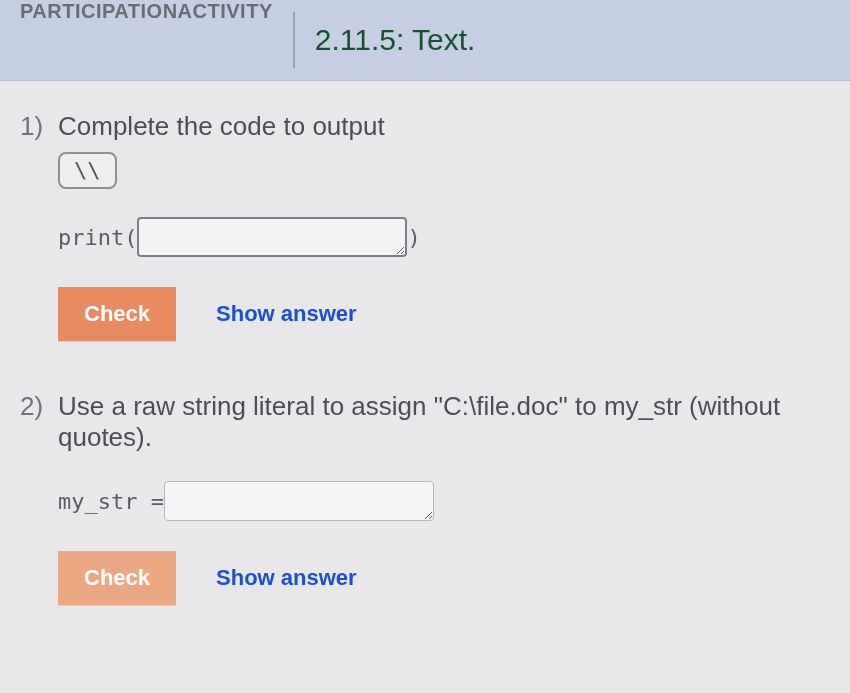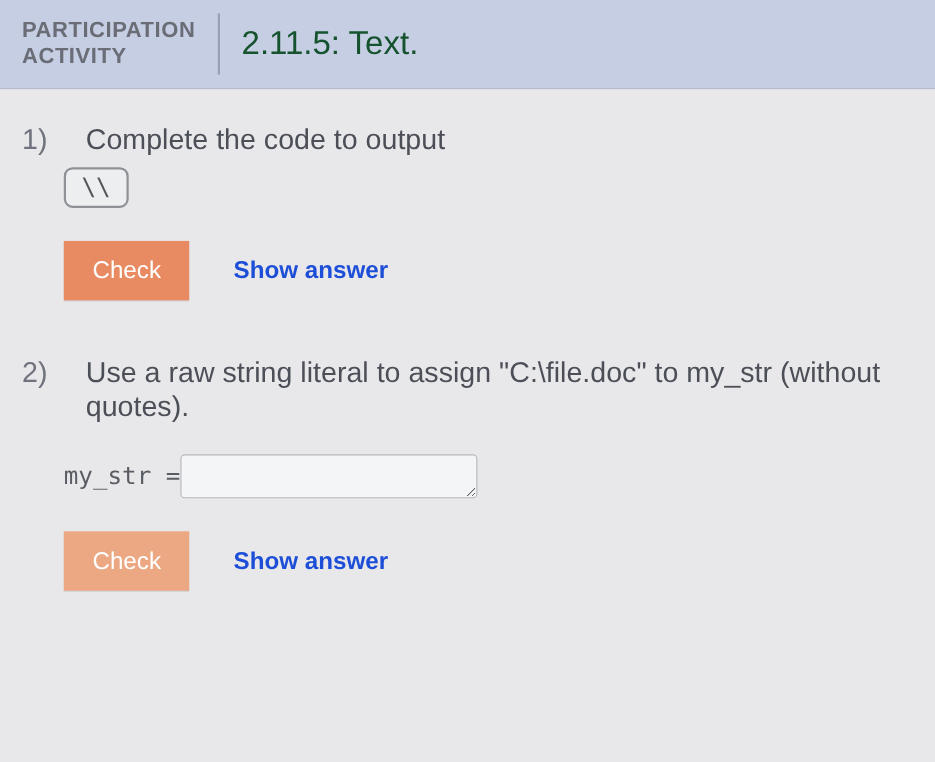--- a/index.html
+++ b/index.html
@@ -14,21 +14,21 @@
   }
   .header {
     display: flex;
     align-items: stretch;
     background: #c6cee4;
     height: 80px;
     border-bottom: 1px solid #b8bccc;
   }
   .header-left {
     display: flex;
-    flex-direction: column;
+    flex-direction: row;
     justify-content: center;
     padding: 0 20px;
     color: #6a6d76;
     font-weight: 700;
     font-size: 20px;
     letter-spacing: 0.5px;
     line-height: 1.15;
   }
   .header-divider {
     width: 2px;
@@ -54,21 +54,20 @@
     font-size: 26px;
     color: #4c4f57;
   }
   .q-num {
     width: 38px;
     flex: 0 0 auto;
     color: #70737d;
   }
   .q-text {
     flex: 1;
-    margin-left: 20px;
   }
   .output-box {
     display: inline-block;
     border: 2px solid #8f9197;
     border-radius: 8px;
     padding: 4px 14px 4px 14px;
     margin-left: 38px;
     margin-top: 10px;
     font-family: "Menlo", "Consolas", monospace;
     font-size: 22px;
@@ -106,21 +105,21 @@
   .action-row {
     margin-left: 38px;
     margin-top: 30px;
     display: flex;
     align-items: center;
     gap: 40px;
   }
   .check-btn {
     background: #e98b62;
     color: #fff;
-    font-weight: 400;
+    font-weight: 700;
     font-size: 22px;
     border: none;
     padding: 14px 26px;
     cursor: pointer;
     box-shadow: 0 1px 0 rgba(0,0,0,0.1);
   }
   .check-btn.faded {
     background: #eca883;
   }
   .show-answer {
@@ -146,20 +145,25 @@
 </div>
 
 <div class="body">
 
   <div class="question">
     <div class="q-row">
       <div class="q-num">1)</div>
       <div class="q-text">Complete the code to output</div>
     </div>
     <div class="output-box">\\</div>
+    <div class="code-line">
+      <span>print(</span>
+      <textarea class="answer-input" rows="1" value="" style=""></textarea>
+      <span>)</span>
+    </div>
     <div class="action-row">
       <button class="check-btn">Check</button>
       <button class="show-answer">Show answer</button>
     </div>
   </div>
 
   <div class="question">
     <div class="q-row">
       <div class="q-num">2)</div>
       <div class="q-text">Use a raw string literal to assign "C:\file.doc" to my_str (without quotes).</div>

